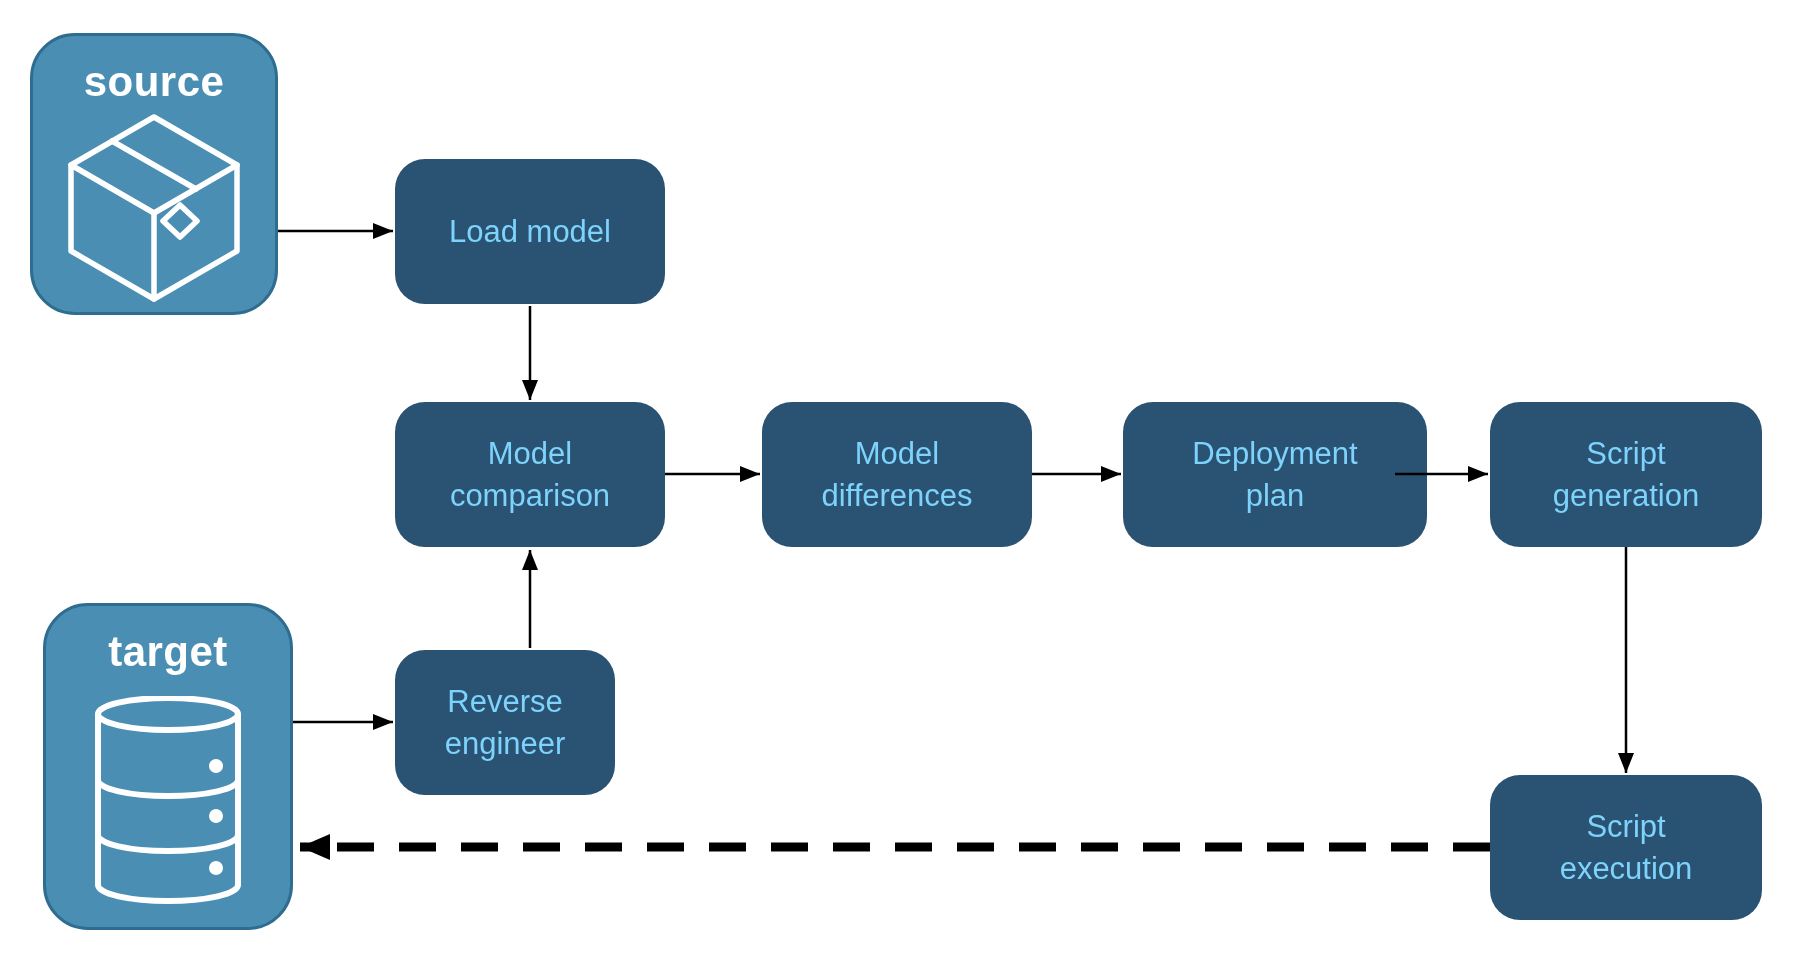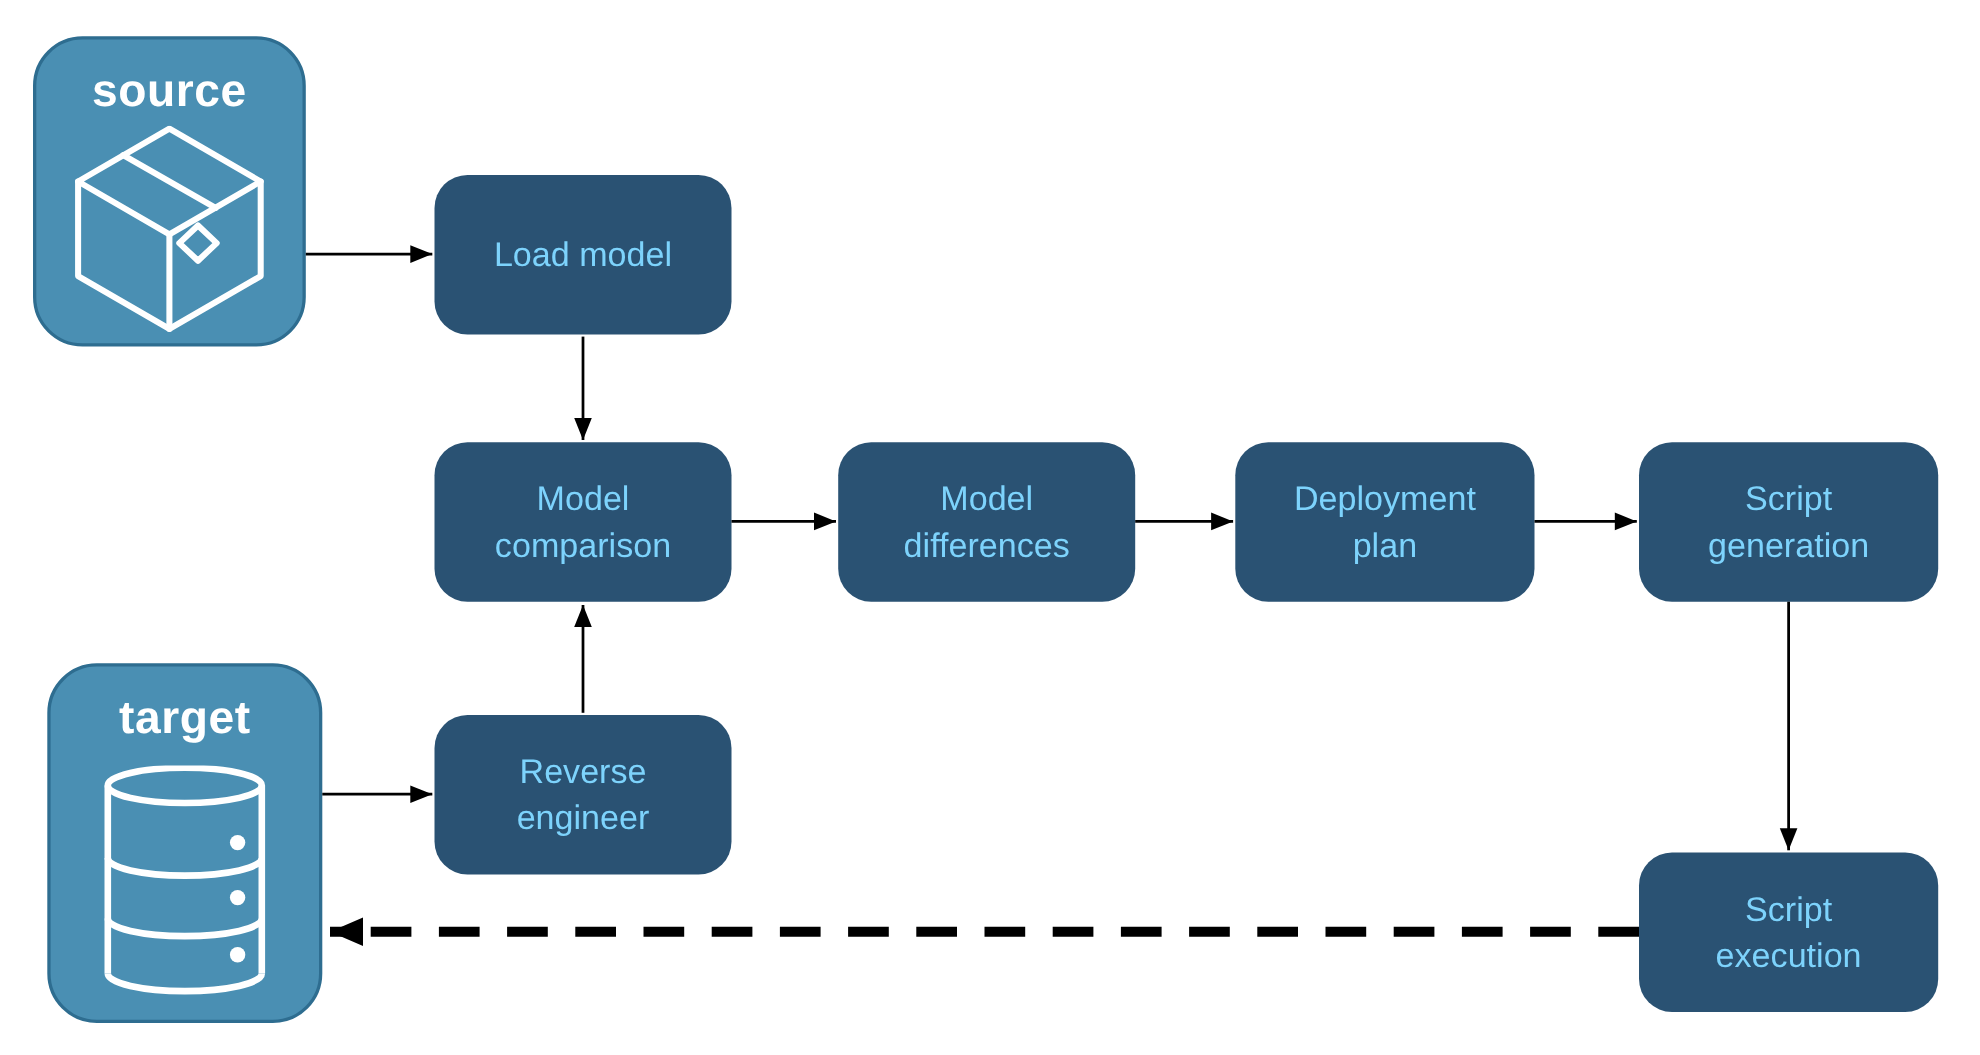--- a/index.html
+++ b/index.html
@@ -27,23 +27,23 @@
     text-align: center;
     color: #7dd3fc;
     font-size: 31px;
     line-height: 42px;
     white-space: pre-line;
     z-index: 2;
   }
   #n-load-model        { left: 395px;  top: 159px; width: 270px; height: 145px; }
   #n-model-comparison  { left: 395px;  top: 402px; width: 270px; height: 145px; }
   #n-model-differences { left: 762px;  top: 402px; width: 270px; height: 145px; }
-  #n-deployment-plan   { left: 1123px; top: 402px; width: 272px; height: 145px; }
+  #n-deployment-plan   { left: 1123px; top: 402px; width: 304px; height: 145px; }
   #n-script-generation { left: 1490px; top: 402px; width: 272px; height: 145px; }
-  #n-reverse-engineer  { left: 395px;  top: 650px; width: 270px; height: 145px; }
+  #n-reverse-engineer  { left: 395px;  top: 650px; width: 220px; height: 145px; }
   #n-script-execution  { left: 1490px; top: 775px; width: 272px; height: 145px; }
 
   
   .endpoint {
     position: absolute;
     background: #4A8FB3;
     border: 3px solid #2E6D90;
     border-radius: 45px;
     box-sizing: border-box;
     display: flex;

